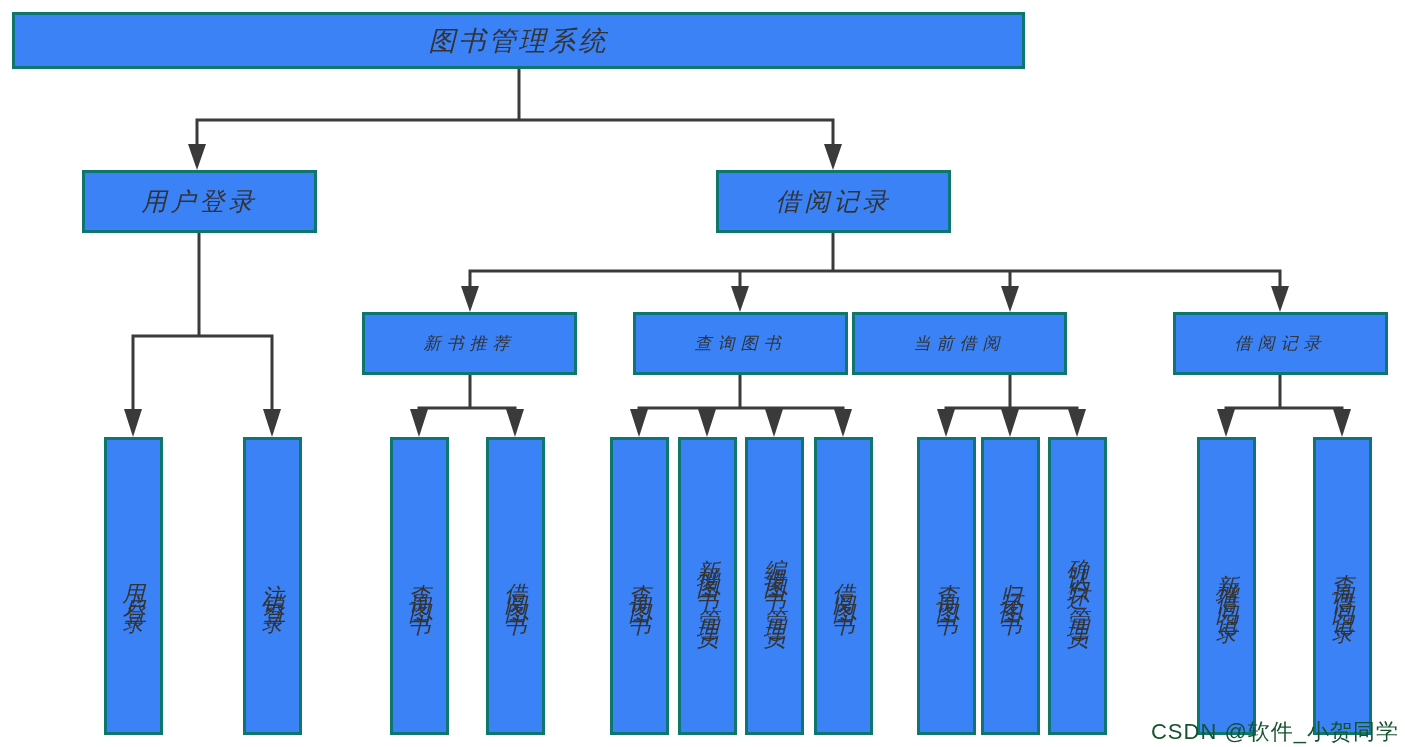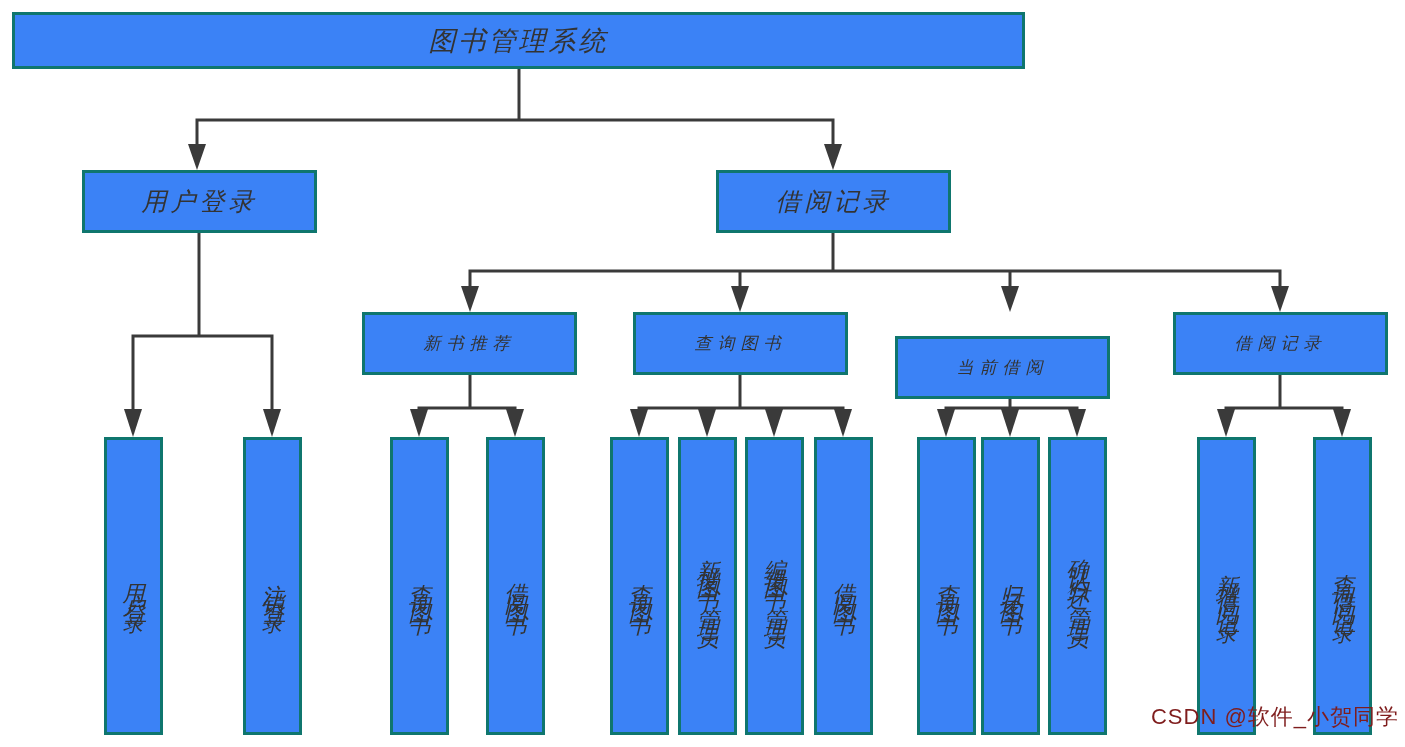--- a/index.html
+++ b/index.html
@@ -32,43 +32,43 @@
   }
   .root-box  { left: 12px;  top: 12px;  width: 1013px; height: 57px; }
   .root-box .lbl { font-size: 27px; letter-spacing: 3px; }
   .l1-box { top: 170px; width: 235px; height: 63px; }
   .l1-a   { left: 82px; }
   .l1-b   { left: 716px; }
   .l1-box .lbl { font-size: 25px; letter-spacing: 4px; }
   .l2-box { top: 312px; width: 215px; height: 63px; }
   .l2-0 { left: 362px; }
   .l2-1 { left: 633px; }
-  .l2-2 { left: 895px; margin-top: 24px; }
+  .l2-2 { left: 852px; }
   .l2-3 { left: 1173px; justify-content: center; }
   .l2-box .lbl { font-size: 17px; letter-spacing: 6px; }
   .leaf {
     top: 437px;
     width: 59px;
     height: 298px;
   }
   .leaf .lbl {
     writing-mode: vertical-rl;
     text-orientation: mixed;
     font-size: 22px;
     letter-spacing: 10px;
     line-height: 1;
     white-space: nowrap;
   }
   .lbl { display: block; }
   .watermark {
     position: absolute;
     right: 6px;
-    bottom: 15px;
+    bottom: 0;
     font-size: 22px;
-    color: #7f1d1d;
+    color: #14532d;
     letter-spacing: 1px;
     z-index: 2;
   }
 </style>
 </head>
 <body>
 
 <div class="diagram">
 
   <svg class="connector-layer" width="1405" height="747" viewBox="0 0 1405 747" xmlns="http://www.w3.org/2000/svg">

